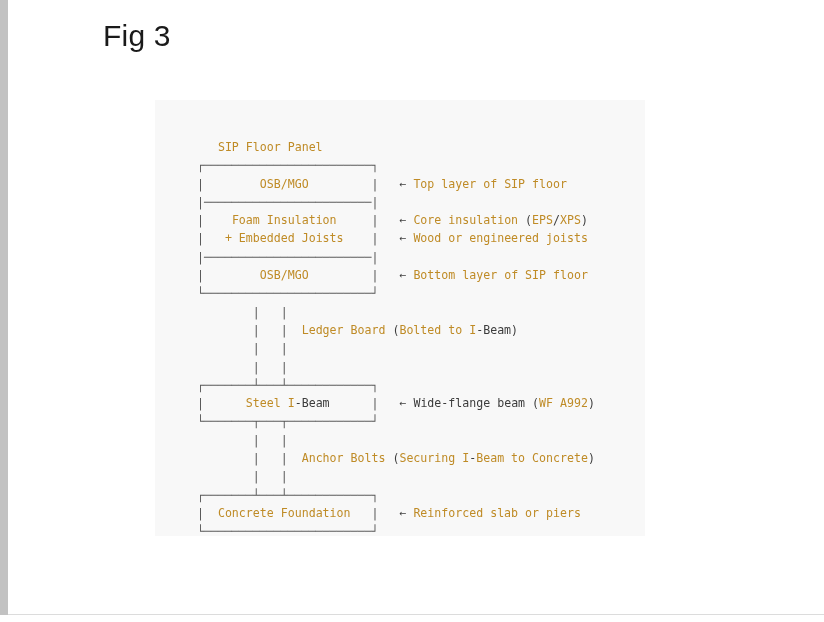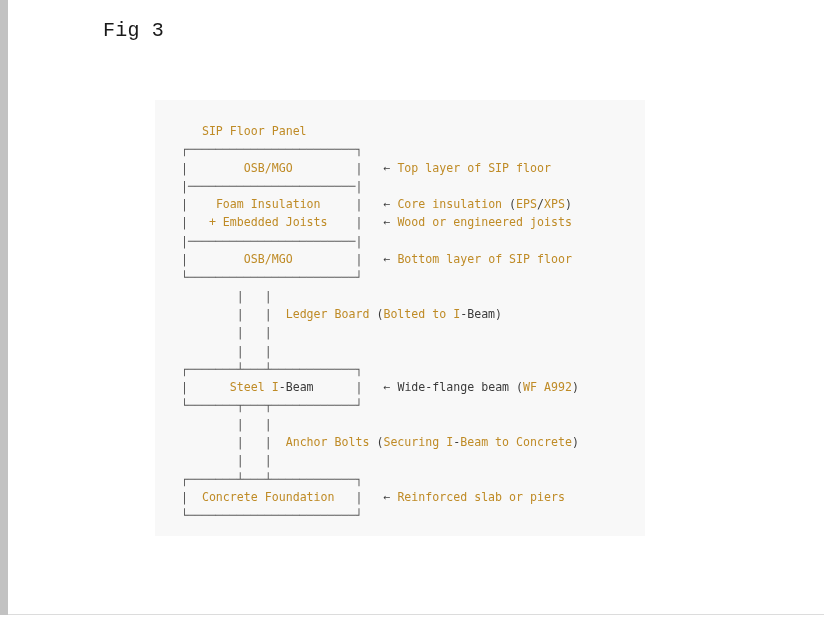--- a/index.html
+++ b/index.html
@@ -35,39 +35,39 @@
     position: absolute;
     left: 8px; top: 0;
     width: 816px;
     height: 614px;
     background: #ffffff;
   }
   .fig-title {
     position: absolute;
     left: 95px;
     top: 21px;
-    font-family: Liberation Mono, monospace;
-    font-size: 20px;
+    font-family: Liberation Sans, sans-serif;
+    font-size: 30px;
     font-weight: 400;
     color: #1a1a1a;
     letter-spacing: 0.2px;
     line-height: 1;
   }
   .ascii-panel {
     position: absolute;
     left: 147px;
     top: 100px;
     width: 490px;
     height: 436px;
     background: #f8f8f8;
     box-sizing: border-box;
     padding: 14px 0 0 0;
   }
   pre.ascii-art {
-    margin: 0;
+    margin: 16px;
     padding: 0;
     font-family: "DejaVu Sans Mono", "Liberation Mono", monospace;
     font-size: 11.6px;
     line-height: 18.3px;
     color: #3c3c3c;
     white-space: pre;
     letter-spacing: 0px;
     padding-left: 12px;
     padding-top: 8px;
   }

